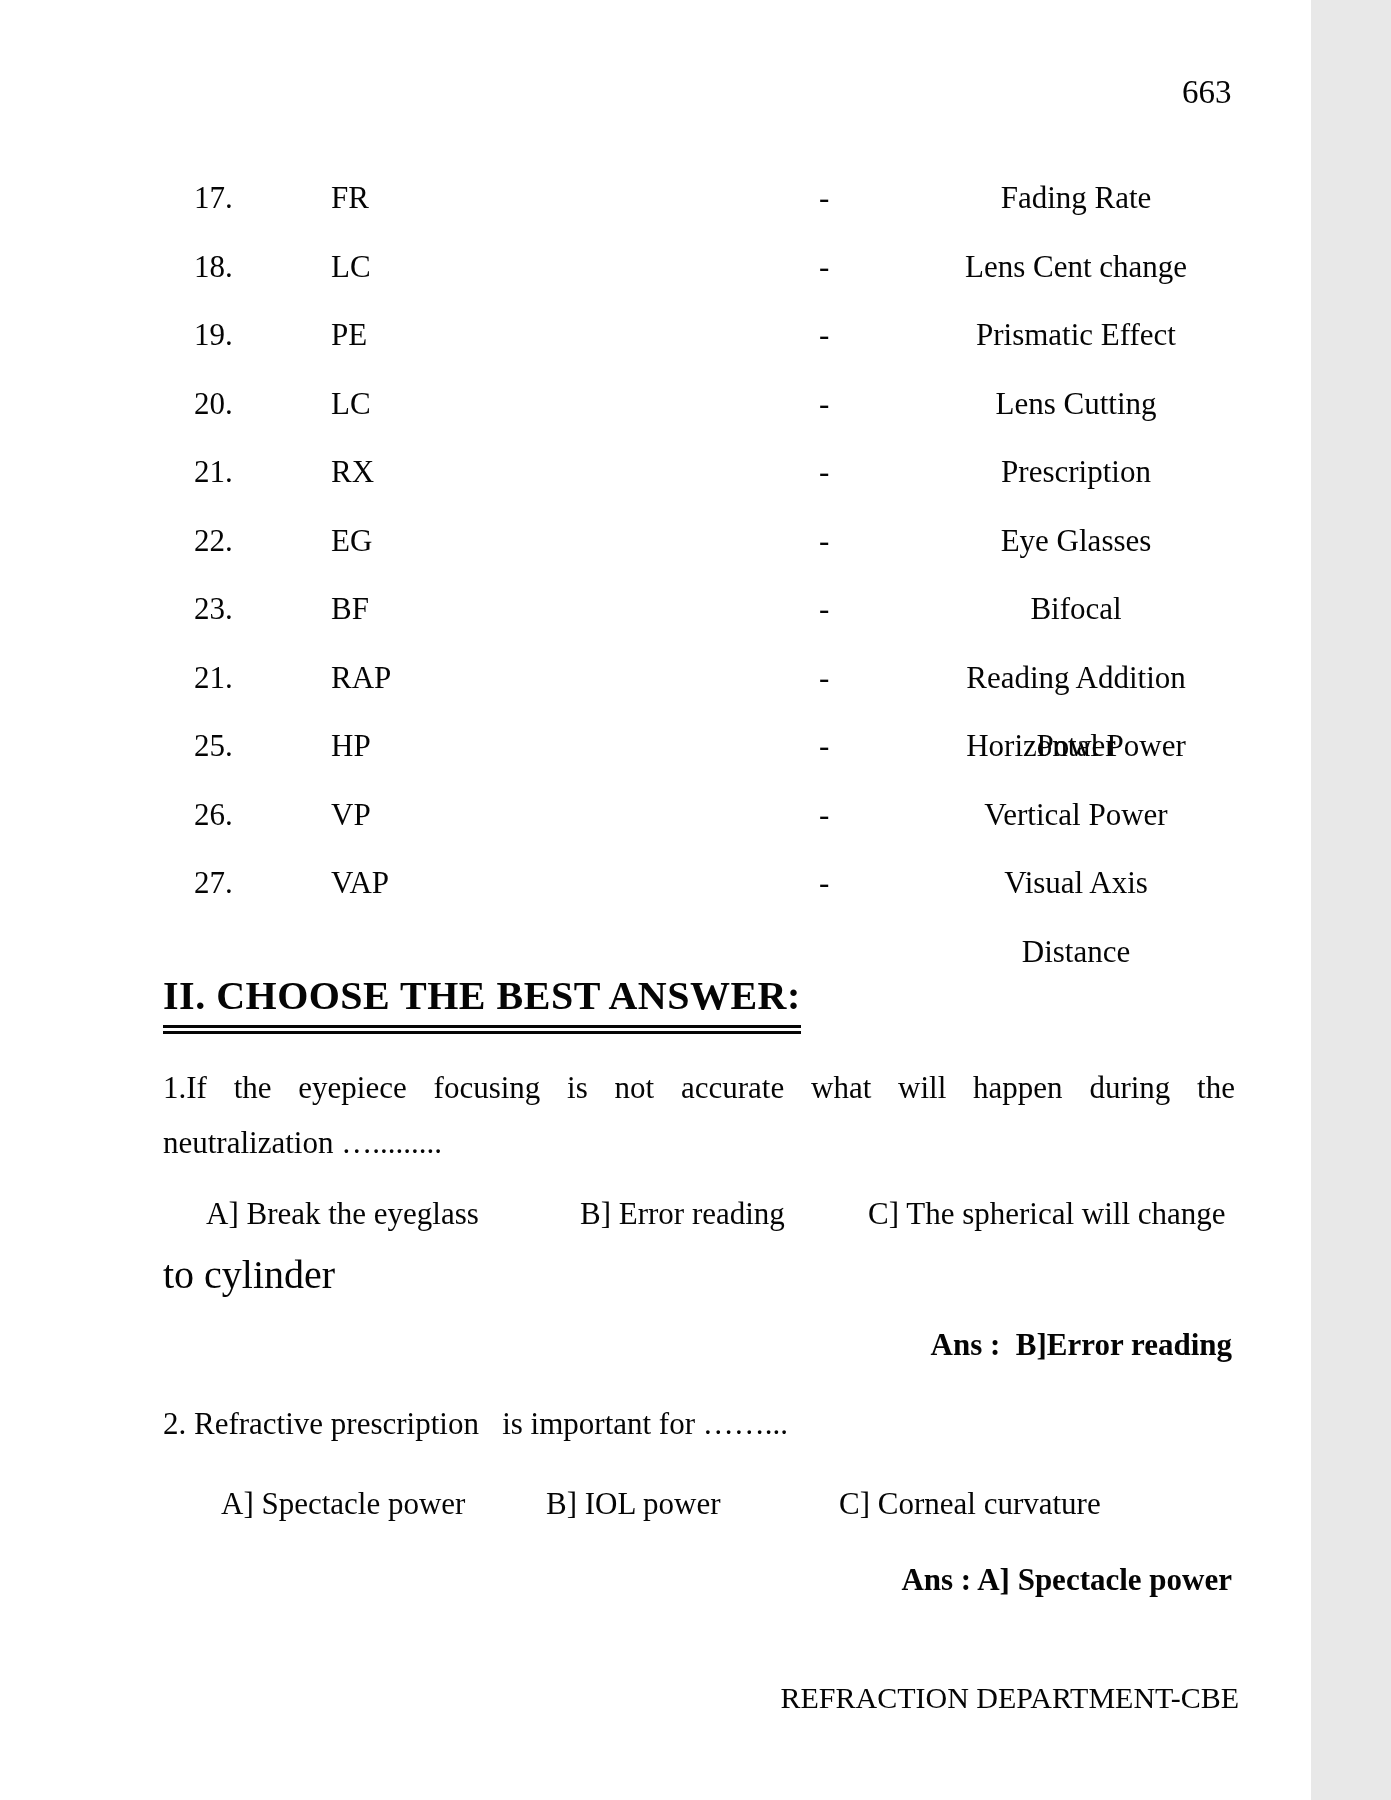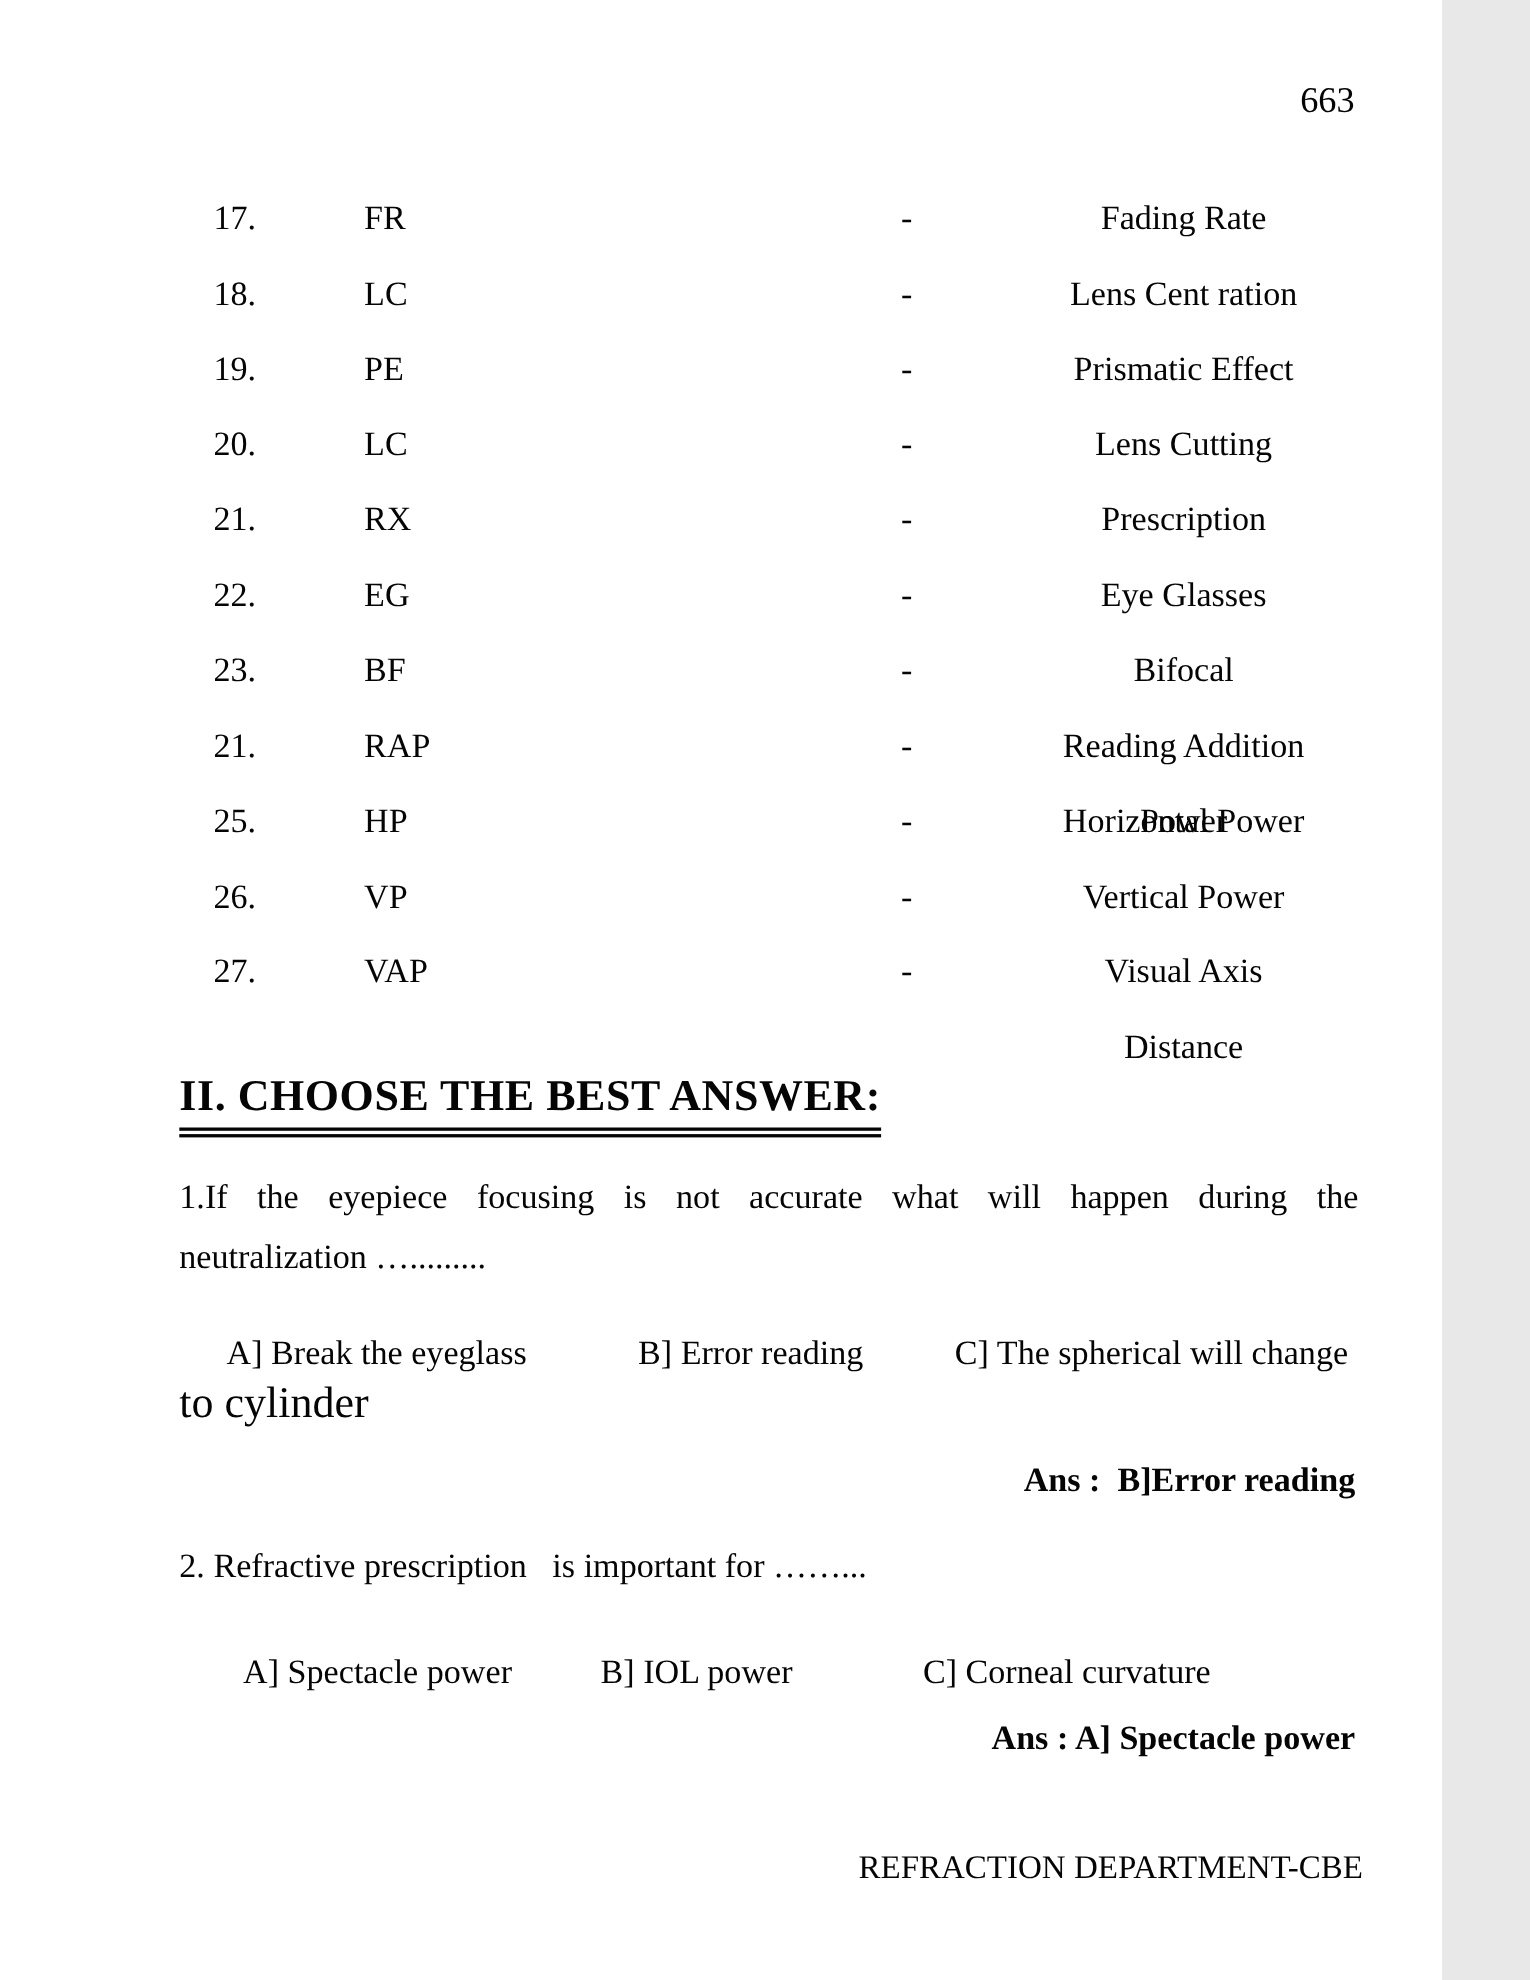--- a/index.html
+++ b/index.html
@@ -59,21 +59,21 @@
     text-align: justify;
     text-align-last: justify;
     white-space: nowrap; 
   }
 
   .options-row {
     left: 163px; width: 1100px;
     font-size: 31px;
     height: 40px;
   }
-  .options-row .opt { position: absolute; top: 16px; white-space: nowrap; }
+  .options-row .opt { position: absolute; top: 0; white-space: nowrap; }
 
   .q1-options { top: 1196px; }
   .q1-options .opt-a { left: 43px; }
   .q1-options .opt-b { left: 417px; }
   .q1-options .opt-c { left: 705px; }
 
   .optc-wrap {
     top: 1251px; left: 163px;
     font-size: 40px;
   }
@@ -117,21 +117,21 @@
     <div class="abbr-row">
       <span class="col-num">17.</span>
       <span class="col-abbr">FR</span>
       <span class="col-dash">-</span>
       <span class="col-mean">Fading Rate</span>
     </div>
     <div class="abbr-row">
       <span class="col-num">18.</span>
       <span class="col-abbr">LC</span>
       <span class="col-dash">-</span>
-      <span class="col-mean">Lens Cent ration</span>
+      <span class="col-mean">Lens Cent change</span>
     </div>
     <div class="abbr-row">
       <span class="col-num">19.</span>
       <span class="col-abbr">PE</span>
       <span class="col-dash">-</span>
       <span class="col-mean">Prismatic Effect</span>
     </div>
     <div class="abbr-row">
       <span class="col-num">20.</span>
       <span class="col-abbr">LC</span>

